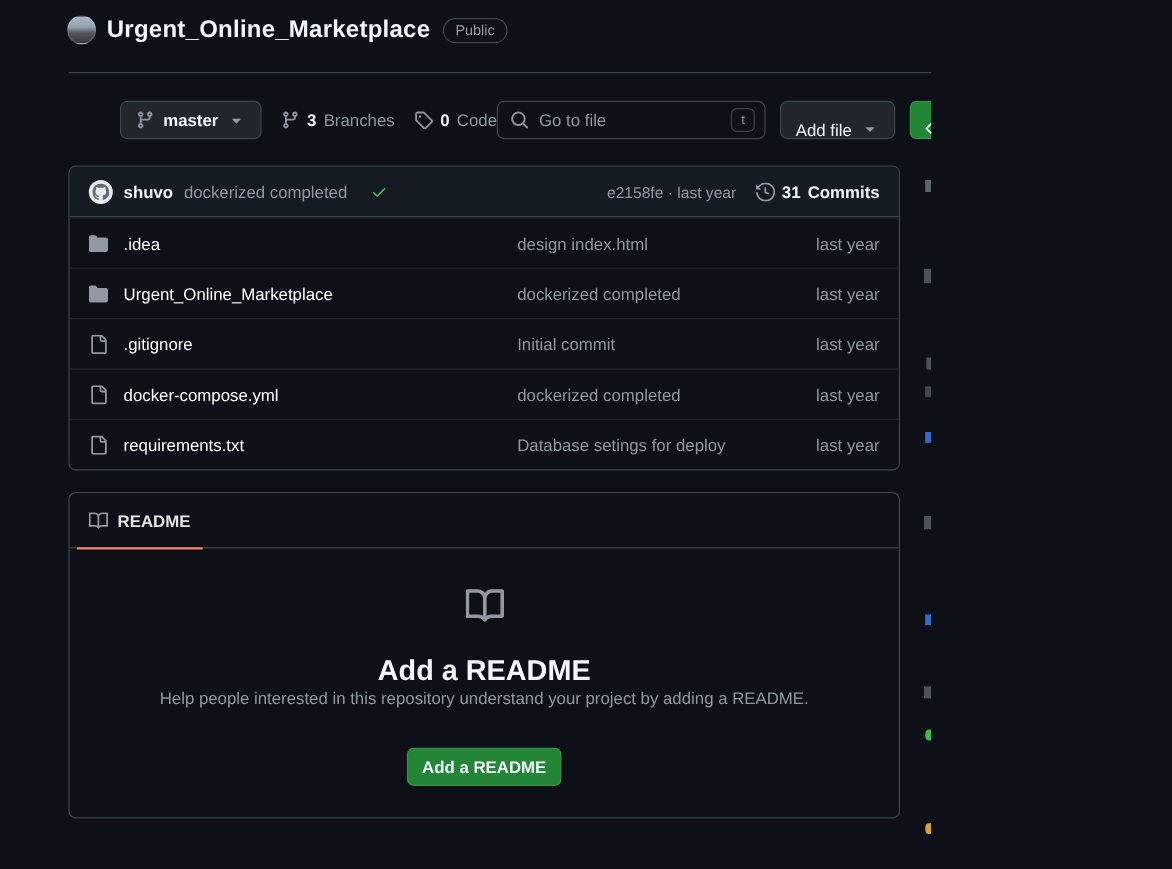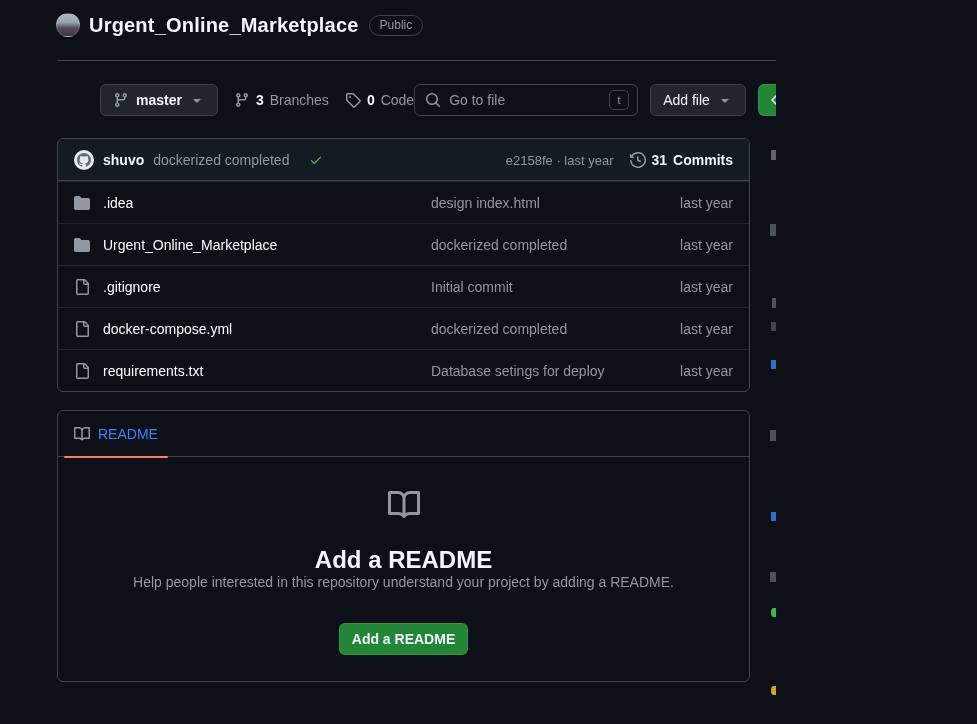--- a/index.html
+++ b/index.html
@@ -64,21 +64,21 @@
   }
   .goto-file input {
     flex:1; min-width:0; background:transparent; border:none; outline:none;
     color:#f0f6fc; font-size:14px; font-family:inherit;
   }
   .goto-file input::placeholder { color:#9198a1; }
   .kbd-badge {
     border:1px solid #3d444d; border-radius:5px; color:#9198a1;
     font-size:11px; width:20px; height:20px; display:flex; align-items:center; justify-content:center;
   }
-  .ml12 { margin-left:12px; }
+  .ml12 { margin-left:12px;align-items:flex-end; }
 
   
   .file-table { margin:22px 26px 0 57px; border:1px solid #3d444d; border-radius:6px; overflow:hidden; }
   .commit-bar {
     height:42px; background:#151b23; display:flex; align-items:center;
     padding:0 16px; border-bottom:1px solid #3d444d;
   }
   .commit-avatar {
     width:20px; height:20px; border-radius:50%; background:#e8eaed;
     display:flex; align-items:center; justify-content:center; margin-right:9px; flex:none; color:#636c76;
@@ -103,21 +103,21 @@
   .file-time { color:#9198a1; text-align:right; }
 
   
   .readme-box { margin:18px 26px 0 57px; border:1px solid #3d444d; border-radius:6px; }
   .readme-tabs { height:46px; display:flex; align-items:center; border-bottom:1px solid #3d444d; position:relative; }
   .readme-tab {
     margin-left:8px; height:46px; display:flex; align-items:center; gap:8px;
     padding:0 8px; position:relative; cursor:pointer;
   }
   .readme-tab .octicon { color:#9198a1; }
-  .readme-tab-label { font-weight:400; font-size:14px; color:#3b82f6; }
+  .readme-tab-label { font-weight:700; font-size:14px; color:#e5e5e5; }
   .readme-tab::after {
     content:""; position:absolute; left:-2px; right:-2px; bottom:-1px; height:2px;
     background:#f78166; border-radius:2px;
   }
   .readme-empty { text-align:center; padding:32px 32px 26px; }
   .readme-empty .big-book { color:#9198a1; display:inline-flex; }
   .readme-empty h2 { font-size:24px; font-weight:700; color:#f0f6fc; margin-top:22px; }
   .readme-empty p { color:#9198a1; font-size:14px; margin-top:0; }
   .readme-empty .btn-wrap { margin-top:33px; display:flex; justify-content:center; }
 

